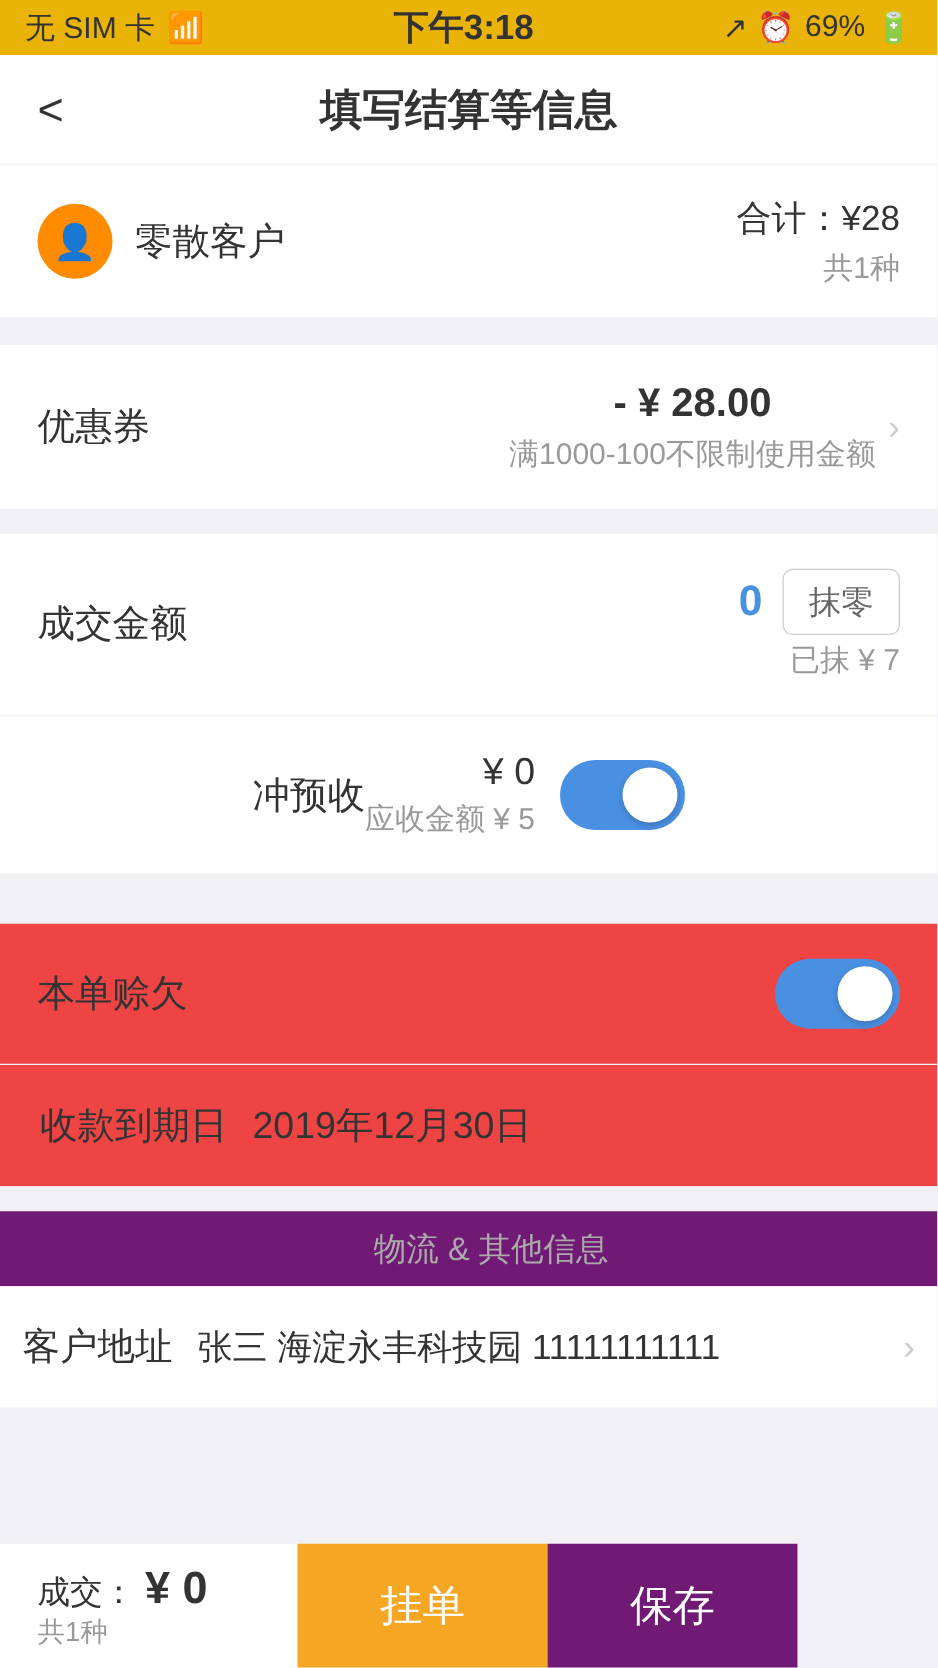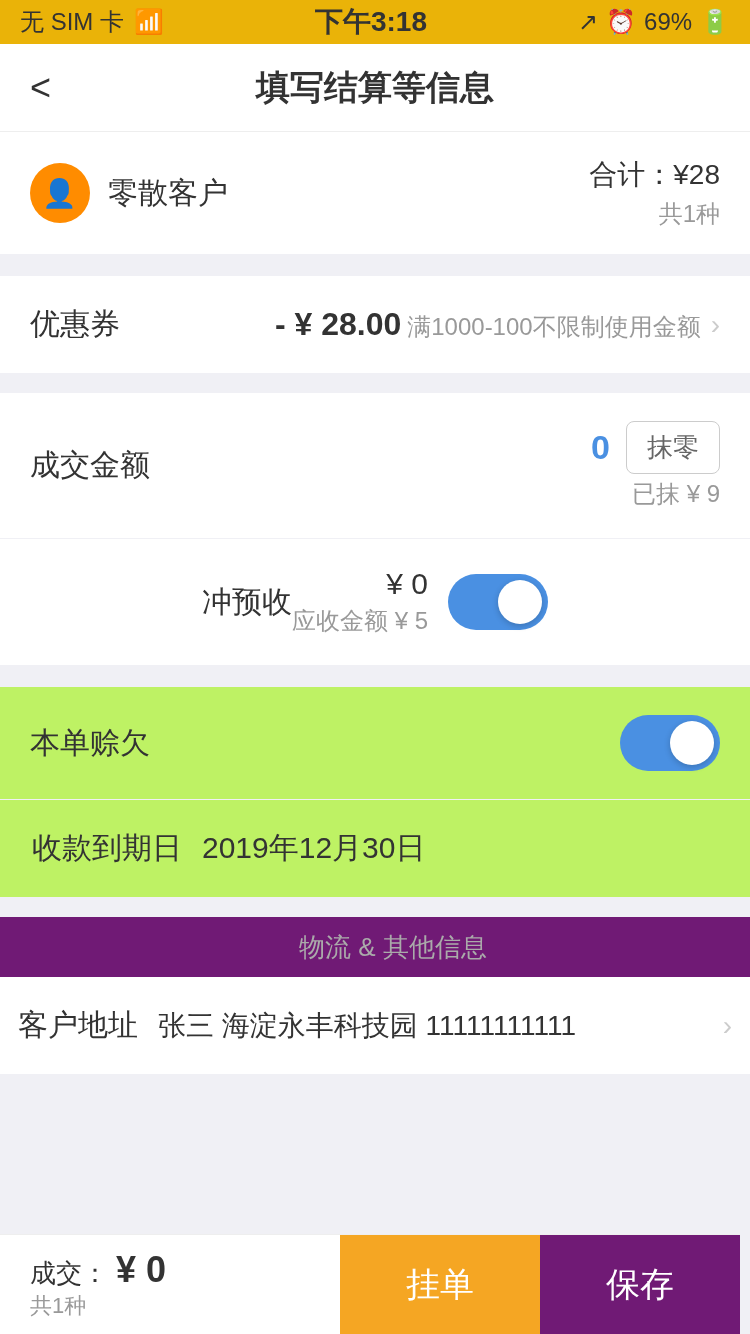--- a/index.html
+++ b/index.html
@@ -103,22 +103,22 @@
       min-height: 88px;
     }
     .form-row:last-child { border-bottom: none; }
     .form-label {
       font-size: 30px;
       color: #333;
       flex-shrink: 0;
     }
     .form-value-right {
       display: flex;
-      flex-direction: row;
-      align-items: flex-end;
+      flex-direction: column;
+      align-items: center;
       gap: 6px;
     }
     .coupon-amount {
       font-size: 32px;
       font-weight: 600;
       color: #333;
     }
     .coupon-desc {
       font-size: 24px;
       color: #999;
@@ -213,22 +213,22 @@
       top: 6px;
       width: 44px;
       height: 44px;
       border-radius: 50%;
       background: #fff;
       box-shadow: 0 2px 6px rgba(0,0,0,0.2);
     }
 
     
     .debt-section {
-      background: #bef264;
-      margin-top: 2px;
+      background: #ef4444;
+      margin-top: 20px;
     }
     .debt-row {
       padding: 28px 30px;
       display: flex;
       align-items: center;
       justify-content: space-between;
       border-bottom: 1px solid #f0f0f5;
     }
     .due-date-row {
       padding: 28px 32px;
@@ -273,21 +273,21 @@
       font-size: 28px;
       color: #333;
       flex: 1;
     }
 
     
     .bottom-bar {
       position: fixed;
       bottom: 0;
       left: 0;
-      width: 740px;
+      width: 638px;
       height: 100px;
       background: #fff;
       display: flex;
       align-items: center;
       border-top: 1px solid #eee;
     }
     .bottom-summary {
       flex: 1;
       padding: 0 30px;
     }
@@ -392,21 +392,21 @@
   <div class="section-divider"></div>
 
   <div class="form-section">
     <div class="amount-row">
       <div class="form-label">成交金额</div>
       <div class="amount-right">
         <div class="amount-input-group">
           <span class="amount-value">0</span>
           <button class="round-btn">抹零</button>
         </div>
-        <div class="amount-sub">已抹  ¥ 9</div>
+        <div class="amount-sub">已抹  ¥ 7</div>
       </div>
     </div>
 
     <div class="prepay-row">
       <div class="form-label">冲预收</div>
       <div class="prepay-right">
         <div class="prepay-values">
           <div class="prepay-amount">¥ 0</div>
           <div class="prepay-sub">应收金额 ¥ 5</div>
         </div>

